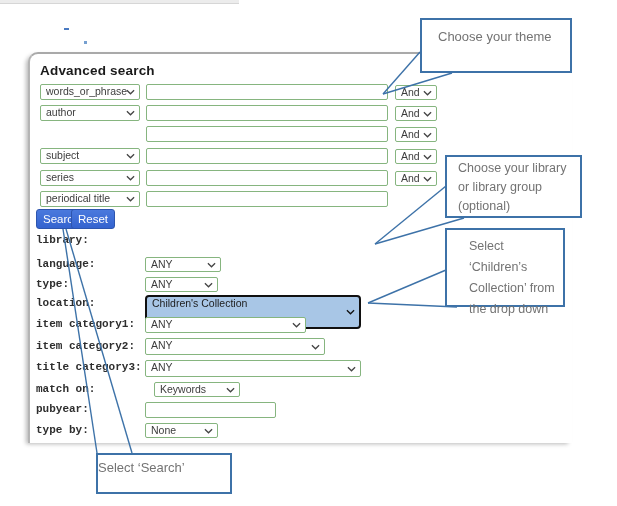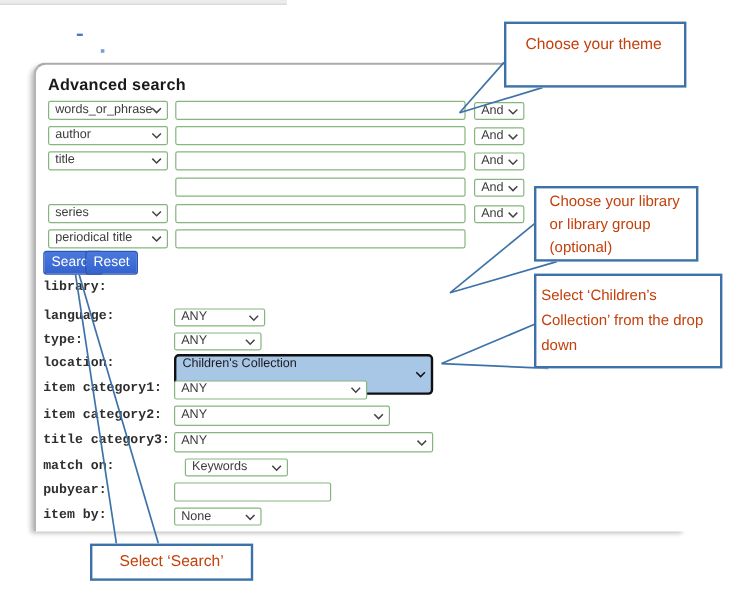--- a/index.html
+++ b/index.html
@@ -33,26 +33,26 @@
 
   .btn { position:absolute; border:1px solid #2d55ae; border-radius:3px; color:#fff;
          background:linear-gradient(#4a79dd,#3463cf); font-size:11.5px;
          font-family:inherit; padding:0 6px; height:20px; cursor:pointer; }
 
   .flabel { position:absolute; left:36px; font-size:11px; font-weight:bold; color:#2e2e2e;font-family:Liberation Mono, monospace; }
 
   .arrows { position:absolute; left:0; top:0; width:617px; height:506px;
             pointer-events:none; z-index:5; }
 
-  .callout { position:absolute; background:#fff; border:2px solid #3d72a8; color:#c2410c;
+  .callout { position:absolute; background:#fff; border:2px solid #3d72a8; color:#737373;
              z-index:6; font-size:13px; line-height:20px; }
   .callout.c-theme   { left:420px; top:18px;  width:152px; height:55px; padding:7px 6px 0 16px; }
   .callout.c-library { left:445px; top:155px; width:137px; height:63px; padding:2px 2px 0 11px; font-size:12.5px; line-height:19px; }
-  .callout.c-child   { left:445px; top:228px; width:157px; height:79px; padding:6px 2px 0 4px; font-size:12.5px; line-height:21px; }
-  .callout.c-search  { left:75px;  top:453px; width:136px; height:31px; text-align:center; line-height:25px; }
+  .callout.c-child   { left:445px; top:228px; width:120px; height:79px; padding:6px 2px 0 22px; font-size:12.5px; line-height:21px; }
+  .callout.c-search  { left:96px;  top:453px; width:136px; height:41px; text-align:left; line-height:25px; }
 </style>
 </head>
 <body>
 
 <div class="stage">
 
   <div class="topbar"></div>
   <div class="speck s1"></div>
   <div class="speck s2"></div>
 
@@ -81,34 +81,34 @@
       </svg>
   </div>
   <input class="txt" style="left: 146px; top: 105px; width: 242px; height: 16px;" value="">
   <div class="selbox" style="left:395px;top:106px;width:42px;height:15px">
     <span>And</span>
     <svg class="chev" viewBox="0 0 10 6">
         <polyline points="1,1 5,5 9,1" fill="none" stroke="#444" stroke-width="1.4"></polyline>
       </svg>
   </div>
 
-  <div class="selbox" style="left:40px;top:126px;width:100px;height:16px">
-    <span>title</span>
-    <svg class="chev" viewBox="0 0 10 6">
-        <polyline points="1,1 5,5 9,1" fill="none" stroke="#444" stroke-width="1.4"></polyline>
-      </svg>
-  </div>
   <input class="txt" style="left: 146px; top: 126px; width: 242px; height: 16px;" value="">
   <div class="selbox" style="left:395px;top:127px;width:42px;height:15px">
     <span>And</span>
     <svg class="chev" viewBox="0 0 10 6">
         <polyline points="1,1 5,5 9,1" fill="none" stroke="#444" stroke-width="1.4"></polyline>
       </svg>
   </div>
 
+  <div class="selbox" style="left:40px;top:148px;width:100px;height:16px">
+    <span>subject</span>
+    <svg class="chev" viewBox="0 0 10 6">
+        <polyline points="1,1 5,5 9,1" fill="none" stroke="#444" stroke-width="1.4"></polyline>
+      </svg>
+  </div>
   <input class="txt" style="left: 146px; top: 148px; width: 242px; height: 16px;" value="">
   <div class="selbox" style="left:395px;top:149px;width:42px;height:15px">
     <span>And</span>
     <svg class="chev" viewBox="0 0 10 6">
         <polyline points="1,1 5,5 9,1" fill="none" stroke="#444" stroke-width="1.4"></polyline>
       </svg>
   </div>
 
   <div class="selbox" style="left:40px;top:170px;width:100px;height:16px">
     <span>series</span>
@@ -189,21 +189,21 @@
   <div class="selbox" style="left:154px;top:382px;width:86px;height:15px">
     <span>Keywords</span>
     <svg class="chev" viewBox="0 0 10 6">
         <polyline points="1,1 5,5 9,1" fill="none" stroke="#444" stroke-width="1.4"></polyline>
       </svg>
   </div>
 
   <div class="flabel" style="top:403px">pubyear:</div>
   <input class="txt" style="left: 145px; top: 402px; width: 131px; height: 16px;" value="">
 
-  <div class="flabel" style="top:424px">item by:</div>
+  <div class="flabel" style="top:424px">type by:</div>
   <div class="selbox" style="left:145px;top:423px;width:73px;height:15px">
     <span>None</span>
     <svg class="chev" viewBox="0 0 10 6">
         <polyline points="1,1 5,5 9,1" fill="none" stroke="#444" stroke-width="1.4"></polyline>
       </svg>
   </div>
 
   <svg class="arrows" viewBox="0 0 617 506">
     <g stroke="#3d72a8" stroke-width="1.4" fill="none">
       <line x1="383" y1="94" x2="420" y2="52"></line>

